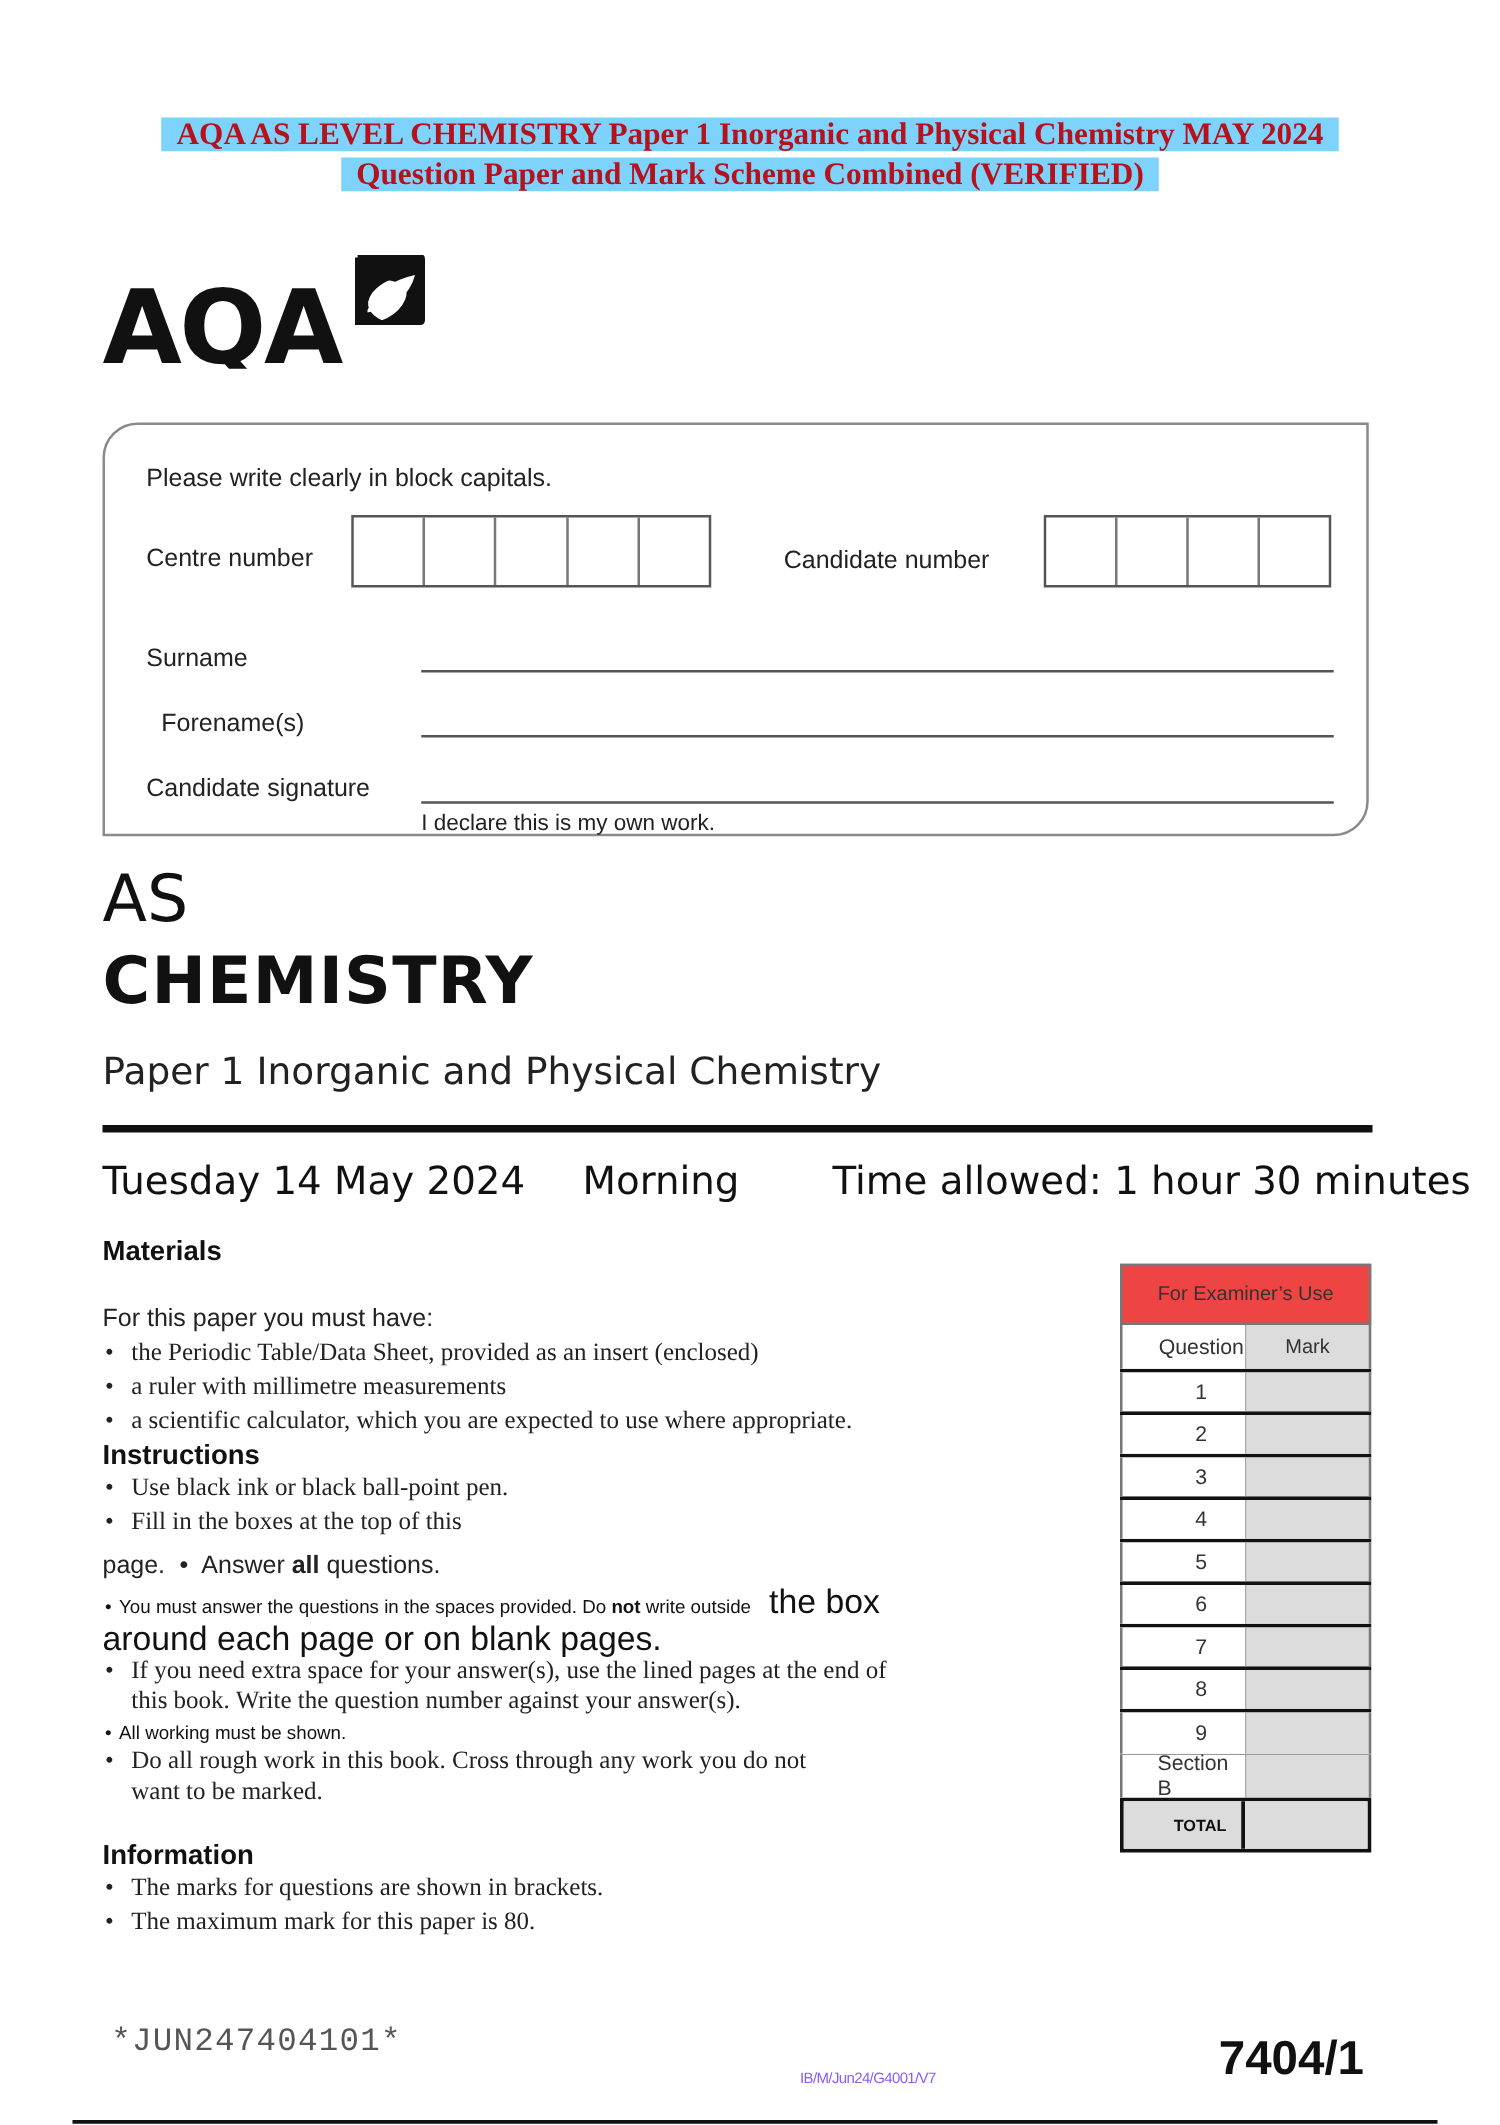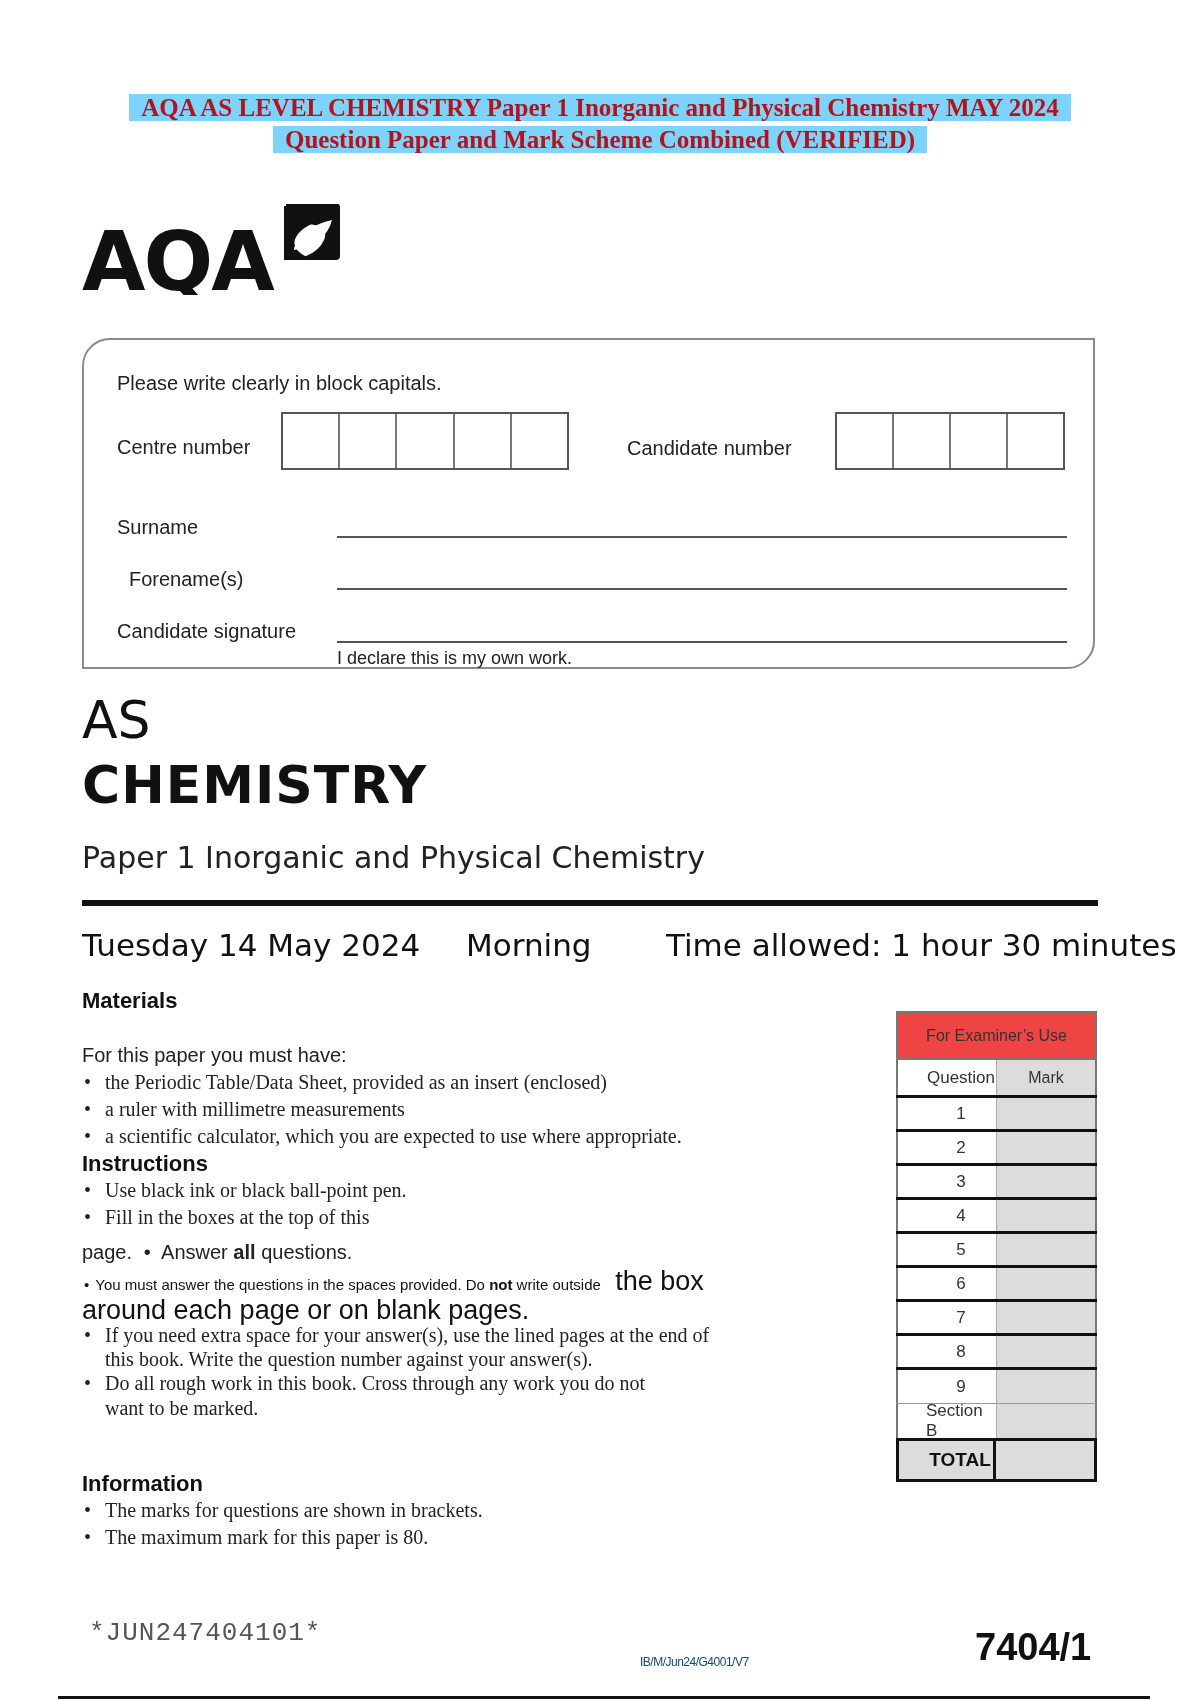--- a/index.html
+++ b/index.html
@@ -27,24 +27,24 @@
   .tiny { font-size:15px; }
   .big { font-size:27px; line-height:27px; }
   .exam { left:896px; top:1011px; width:201px; }
   .exam-head { height:49px; background:#ef4444; border:2px solid #777; box-sizing:border-box; display:flex; align-items:center; justify-content:center; font-size:16px; color:#333; }
   .exam-row { display:flex; height:34px; box-sizing:border-box; }
   .exam-row .q { width:100px; border-left:2px solid #777; display:flex; align-items:center; justify-content:center; font-size:17px; color:#333; background:#fff; box-sizing:border-box;padding-left:28px; }
   .exam-row .m { flex:1; background:#dcdcdc; border-left:1px solid #aaa; border-right:2px solid #777; box-sizing:border-box; display:flex; align-items:center; justify-content:center; font-size:16px; color:#333; }
   .exam-row.sep { border-bottom:3px solid #111; }
   .exam-row.thin { border-bottom:1px solid #999; }
   .exam-row.total { height:44px; border:3px solid #111; }
-  .exam-row.total .q { background:#dcdcdc; border-left:none; border-right:3px solid #111; font-weight:bold; font-size:19px; color:#111; width:97px; }
+  .exam-row.total .q { background:#dcdcdc; border-left:none; border-right:3px solid #111; font-weight:bold; font-size:13px; color:#111; width:97px; }
   .exam-row.total .m { border:none; }
   .barcode { left:89px; top:1618px; font-family:"Liberation Mono", monospace; font-size:26px; color:#555; letter-spacing:1px; }
-  .ibcode { left:640px; top:1655px; font-size:12px; color:#0c4a6e; letter-spacing:-0.5px; }
+  .ibcode { left:640px; top:1655px; font-size:12px; color:#8b5cf6; letter-spacing:-0.5px; }
   .code { left:975px; top:1626px; font-size:38px; font-weight:bold; color:#111; }
   .bottom-rule { left:58px; top:1696px; width:1092px; height:3px; background:#111; }
 </style>
 </head>
 <body>
 
 <div class="abs banner">
   <div><span>AQA AS LEVEL CHEMISTRY Paper 1 Inorganic and Physical Chemistry MAY 2024</span></div>
   <div><span>Question Paper and Mark Scheme Combined (VERIFIED)</span></div>
 </div>
@@ -119,20 +119,21 @@
     <span>Answer </span><b>all</b><span> questions.</span>
   </div>
   <div style="margin-top:2px; line-height:24px;">
     <span class="tiny" style="padding:0 6px 0 2px;">•</span><span class="tiny">You must answer the questions in the spaces provided. Do </span><b class="tiny">not</b><span class="tiny"> write outside</span>
     <span class="big" style="padding-left:10px;">the box</span>
   </div>
   <div class="big" style="line-height:26px;">around each page or on blank pages.</div>
   <ul class="b">
     <li style="line-height:24px;"><span>If you need extra space for your answer(s), use the lined pages at the end of</span><br><span>this book. Write the question number against your answer(s).</span></li>
   </ul>
+  <div style="margin-top:6px;"><span class="tiny" style="padding:0 6px 0 2px;">•</span><span class="tiny">All working must be shown.</span></div>
   <ul class="b">
     <li style="line-height:25px;"><span>Do all rough work in this book. Cross through any work you do not</span><br><span>want to be marked.</span></li>
   </ul>
 </div>
 
 <div class="abs" style="left:82px; top:1470px; width:800px;">
   <div class="sec-h">Information</div>
   <ul class="b">
     <li>The marks for questions are shown in brackets.</li>
     <li>The maximum mark for this paper is 80.</li>

